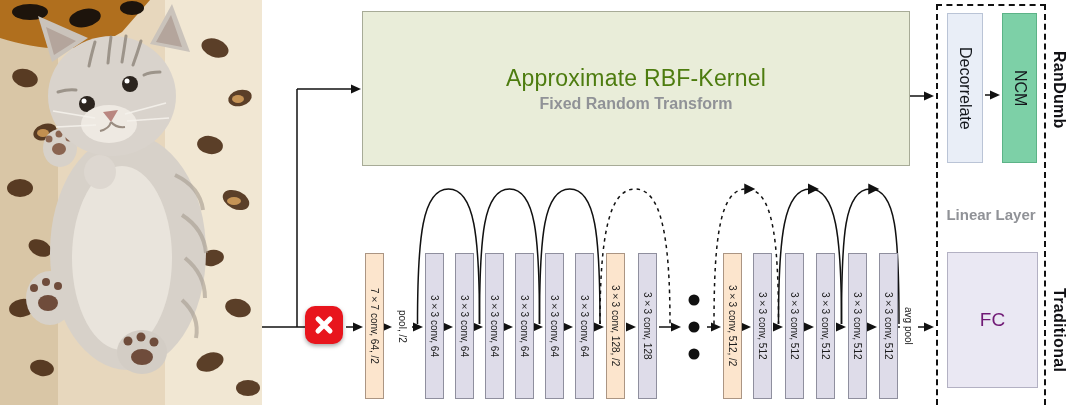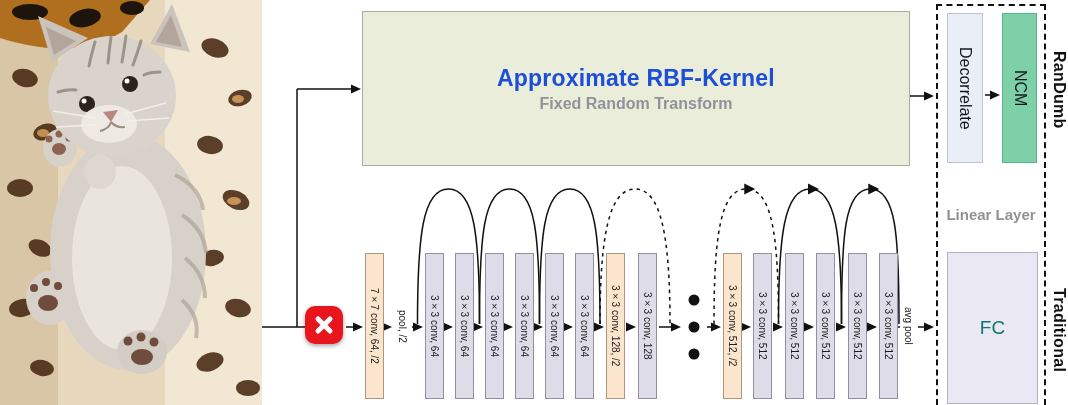--- a/index.html
+++ b/index.html
@@ -8,21 +8,21 @@
     font-family:"Liberation Sans","DejaVu Sans",sans-serif;
   }
   .photo{position:absolute;left:0;top:0;width:262px;height:405px;}
   .wires{position:absolute;left:0;top:0;width:1068px;height:405px;pointer-events:none;}
 
   .rbf-box{
     position:absolute;left:362px;top:11px;width:546px;height:153px;
     background:var(--rbf-fill);border:1px solid var(--rbf-border);
     display:flex;flex-direction:column;align-items:center;justify-content:center;gap:3px;
   }
-  .rbf-title{font-size:23px;font-weight:bold;color:#1d4ed8;letter-spacing:.2px;}
+  .rbf-title{font-size:23px;font-weight:normal;color:#4d7c0f;letter-spacing:.2px;}
   .rbf-sub{font-size:16px;font-weight:600;color:var(--muted);}
 
   .x-badge{
     position:absolute;left:305px;top:306px;width:38px;height:38px;border-radius:10px;
     background:var(--blocked);display:flex;align-items:center;justify-content:center;
     box-shadow:0 2px 4px rgba(0,0,0,.35);
   }
 
   .vtext{writing-mode:vertical-rl;text-orientation:mixed;white-space:nowrap;}
 
@@ -46,23 +46,23 @@
     position:absolute;top:13px;height:150px;display:flex;align-items:center;justify-content:center;
     box-sizing:border-box;font-size:16px;color:#14171c;
   }
   .decor-box{left:947px;width:36px;background:var(--decor-fill);border:1px solid var(--decor-border);}
   .ncm-box{left:1002px;width:35px;background:var(--ncm-fill);border:1px solid var(--ncm-border);}
   .linear-label{
     position:absolute;left:936px;top:198px;width:110px;text-align:center;
     font-size:15px;font-weight:bold;color:var(--muted);margin-top:8px;
   }
   .fc-box{
-    position:absolute;left:947px;top:252px;width:91px;height:152px;box-sizing:border-box;
+    position:absolute;left:947px;top:252px;width:91px;height:136px;box-sizing:border-box;
     background:var(--fc-fill);border:1px solid var(--fc-border);
-    display:flex;align-items:center;justify-content:center;font-size:19px;color:#0f766e;
+    display:flex;align-items:center;justify-content:center;font-size:19px;color:#701a75;
   }
   .side-label{
     position:absolute;left:1049px;width:19px;display:flex;align-items:center;justify-content:center;
     font-size:16px;font-weight:600;color:#101014;letter-spacing:.3px;
   }
   .side-label.randumb{top:36px;height:108px;}
   .side-label.traditional{top:268px;height:124px;}
 </style>
 </head>
 <body>

